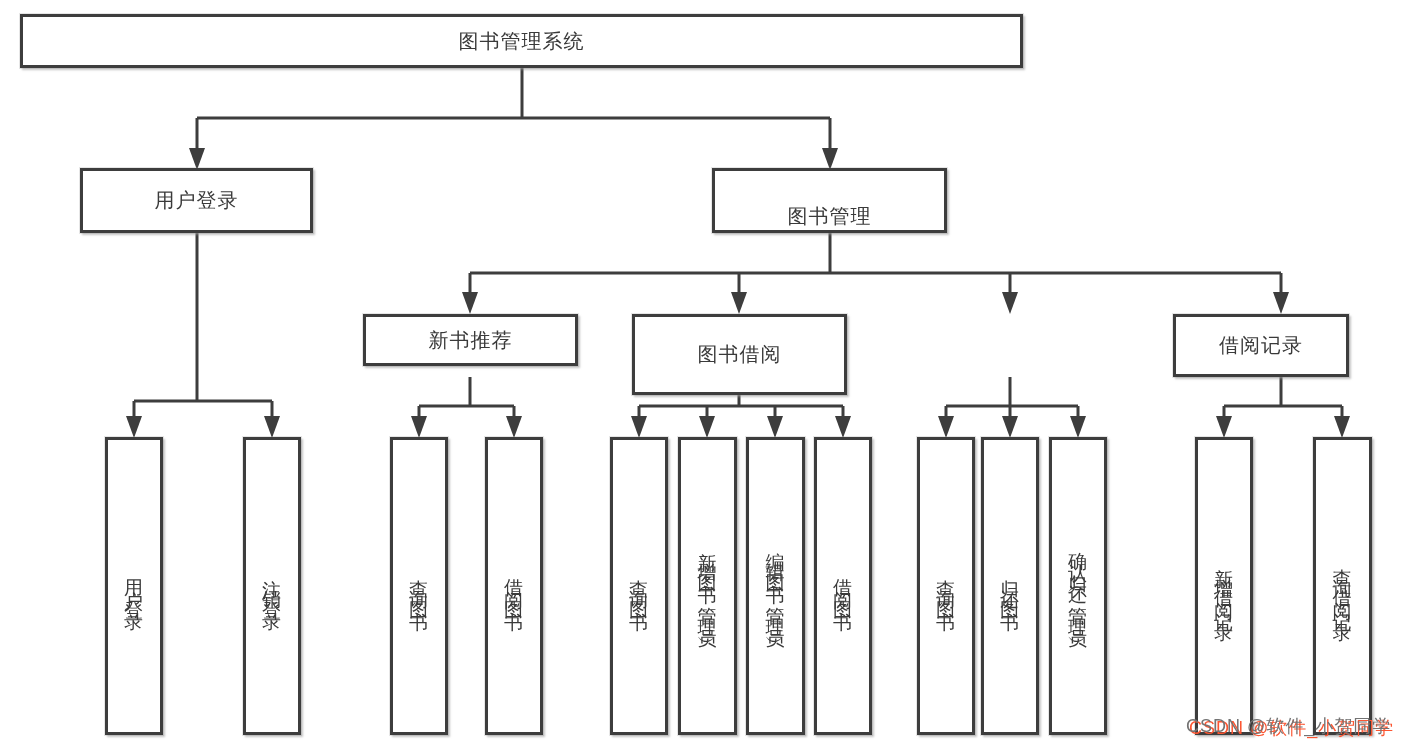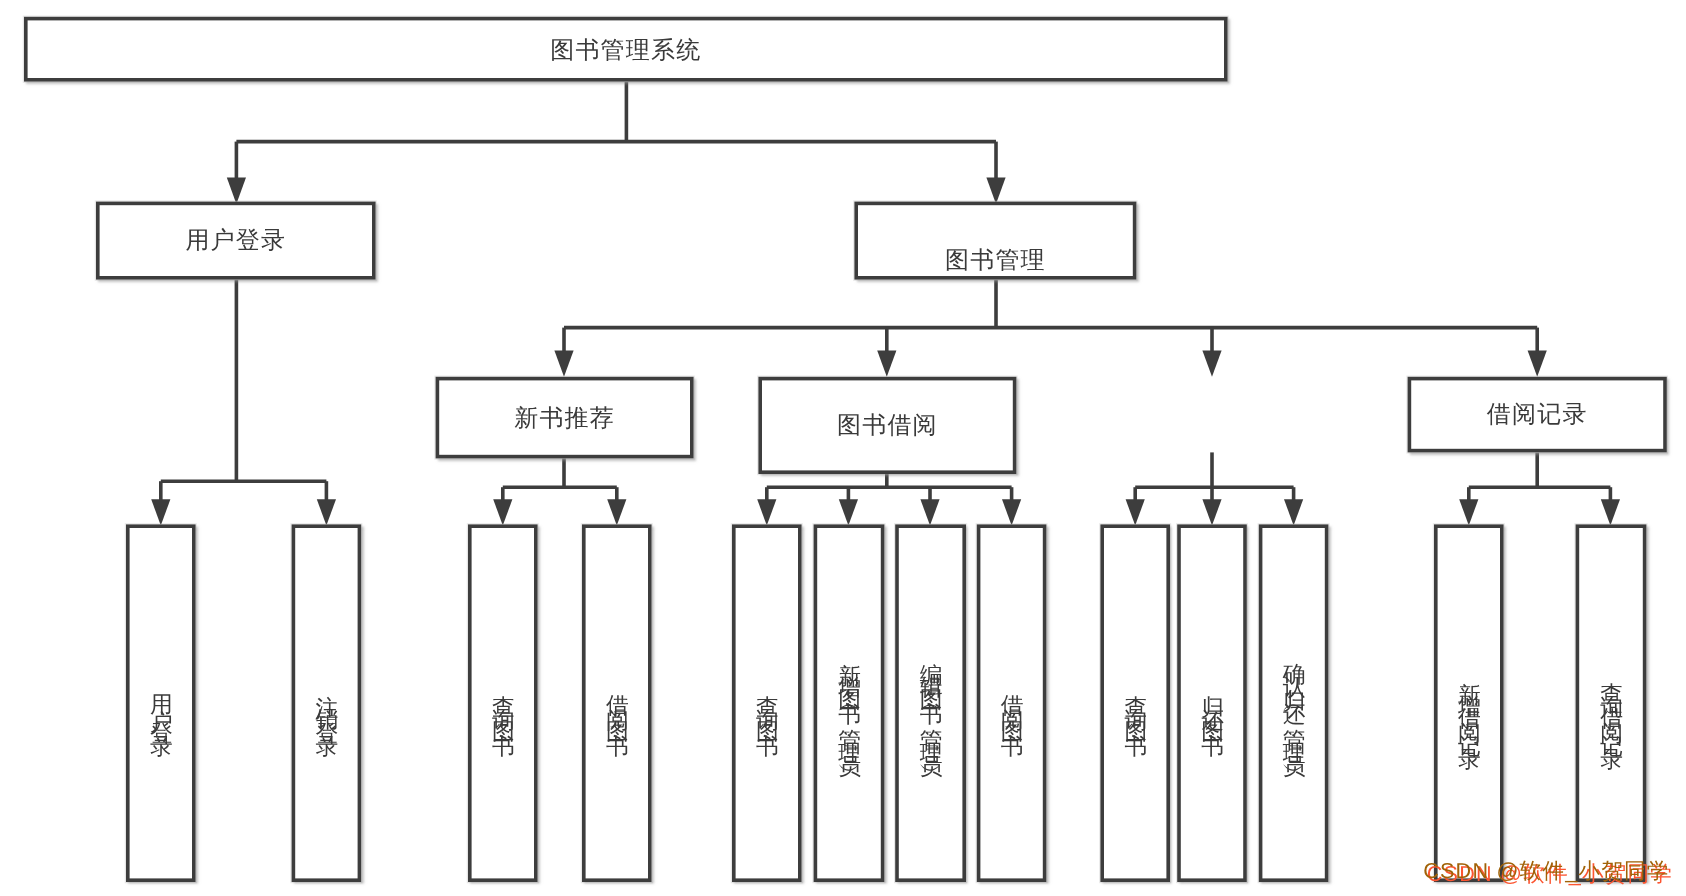--- a/index.html
+++ b/index.html
@@ -49,21 +49,21 @@
     letter-spacing:11px;
     line-height:1;
     white-space:nowrap;
   }
   .watermark{
     position:absolute;
     left:1186px;
     top:714px;
     font-size:18px;
     letter-spacing:1px;
-    color:#a16207;
+    color:#737373;
     text-shadow:3px 2px 0 #fc5531;
     white-space:nowrap;
     z-index:5;
   }
 </style>
 </head>
 <body>
 
 <div class="stage">
 
@@ -140,27 +140,27 @@
     <span>图书管理系统</span>
   </div>
 
   <div class="node h-node" style="left:80px;top:168px;width:233px;height:65px;">
     <span>用户登录</span>
   </div>
   <div class="node h-node" style="left:712px;top:168px;width:235px;height:65px;align-items:flex-end;">
     <span>图书管理</span>
   </div>
 
-  <div class="node h-node" style="left:363px;top:314px;width:215px;height:68px;">
+  <div class="node h-node" style="left:363px;top:314px;width:215px;height:52px;">
     <span>新书推荐</span>
   </div>
   <div class="node h-node" style="left:632px;top:314px;width:215px;height:81px;">
     <span>图书借阅</span>
   </div>
-  <div class="node h-node" style="left:1173px;top:314px;width:216px;height:63px;font-family:Liberation Serif, serif;">
+  <div class="node h-node" style="left:1173px;top:314px;width:176px;height:63px;font-family:Liberation Serif, serif;">
     <span>借阅记录</span>
   </div>
 
   <div class="node v-node" style="left:105px;">
     <span class="v-text">用户登录</span>
   </div>
   <div class="node v-node" style="left:243px;">
     <span class="v-text">注销登录</span>
   </div>
 

